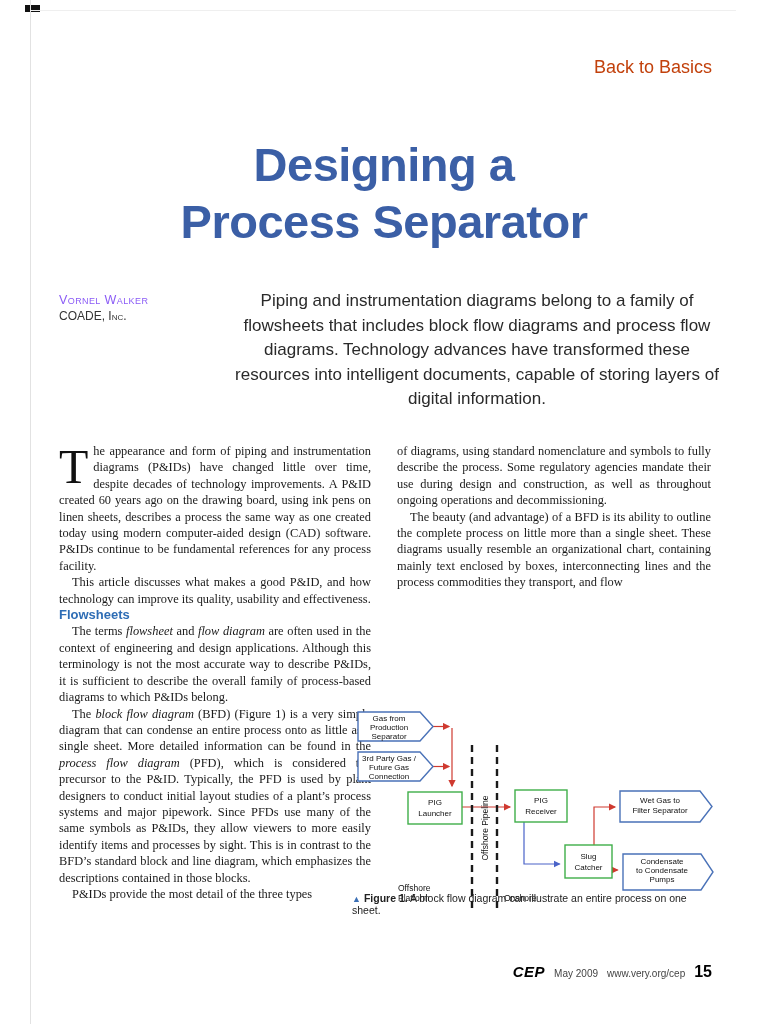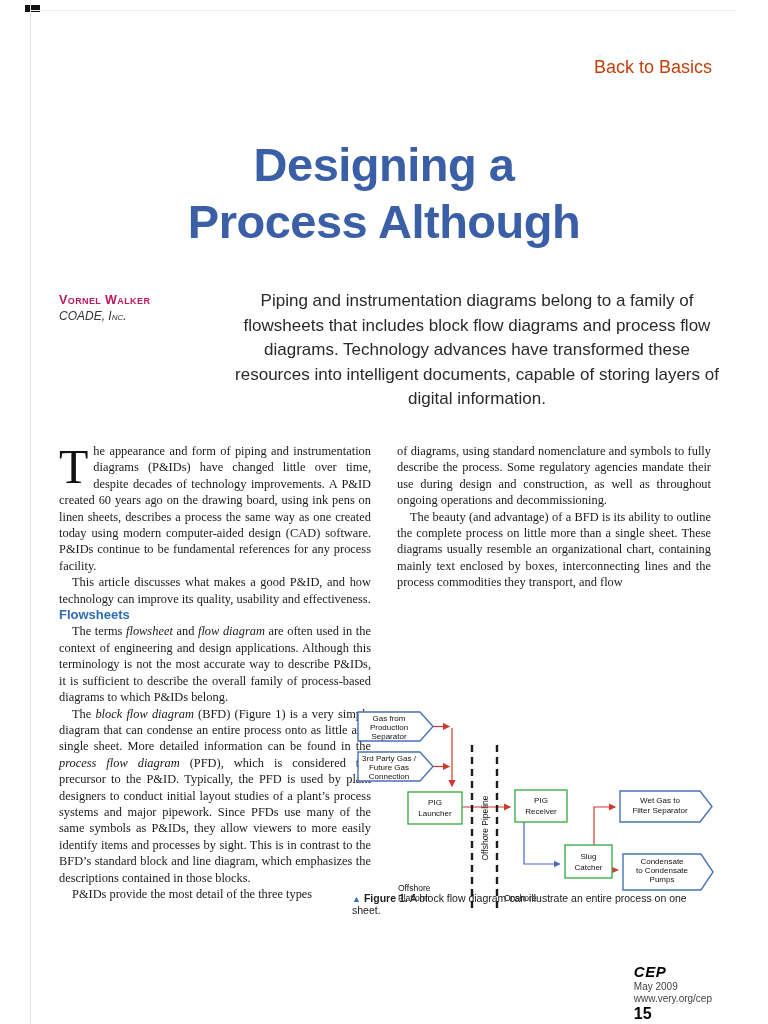--- a/index.html
+++ b/index.html
@@ -12,22 +12,22 @@
 
   .kicker { position:absolute; top:57px; right:56px; font-family:"Liberation Sans", sans-serif;
             font-size:18px; color:#c2410c; }
 
   .title { position:absolute; top:136px; left:0; width:768px; margin:0; text-align:center;
            font-family:"Liberation Sans", sans-serif; font-weight:700; font-size:47px;
            line-height:57px; color:#3b5fa6; letter-spacing:-0.5px; }
 
   .byline { position:absolute; top:293px; left:59px; font-family:"Liberation Sans", sans-serif;
             font-variant:small-caps; }
-  .byline .name { font-weight:700; font-size:12.5px; letter-spacing:0.4px; color:#be185d; }
-  .byline .org  { font-size:12px; color:#333; margin-top:2px;font-style:italic; }
+  .byline .name { font-weight:400; font-size:12.5px; letter-spacing:0.4px; color:#8b5cf6; }
+  .byline .org  { font-size:12px; color:#333; margin-top:2px; }
 
   .lede { position:absolute; top:289px; left:226px; width:486px; text-align:center;
           font-family:"Liberation Sans", sans-serif; font-size:17px; line-height:24.5px; color:#2a2a2a;margin-left:8px; }
 
   .col { position:absolute; top:443px; font-size:12.4px; line-height:16.4px; text-align:justify; }
   .col-left  { left:59px;  width:312px; }
   .col-right { left:397px; width:314px; }
   .col p { margin:0; }
   .ind { text-indent:13px; }
   .sec-heading { font-family:"Liberation Sans", sans-serif; font-weight:700; font-size:13px;
@@ -37,38 +37,38 @@
   .figure { position:absolute; left:352px; top:706px; width:366px; height:222px; }
   .figure text { font-family:"Liberation Sans", sans-serif; font-size:8px; fill:#111; }
   .figure text.vlabel { font-size:8.5px; }
   .figure text.glabel { font-size:8.5px; }
 
   .fig-caption { position:absolute; left:352px; top:892px; width:364px;
                  font-family:"Liberation Sans", sans-serif; font-size:10.5px; color:#222; }
   .fig-caption .marker { color:#3b6fb5; font-size:9px; margin-right:3px; }
   .fig-caption .flabel { font-weight:700; }
 
-  .footer { position:absolute; top:963px; right:56px; display:flex; align-items:baseline; gap:1px;
-            font-family:"Liberation Sans", sans-serif;flex-direction:column; }
+  .footer { position:absolute; top:963px; right:56px; display:flex; align-items:baseline; gap:9px;
+            font-family:"Liberation Sans", sans-serif; }
   .footer .brand { font-weight:700; font-style:italic; font-size:15px; letter-spacing:0.5px; color:#000; }
   .footer .fdate, .footer .furl { font-size:10px; color:#444; }
   .footer .pnum { font-weight:700; font-size:16px; color:#000; }
 </style>
 </head>
 <body>
 
 <div class="page">
 
   <div class="corner-mark"></div>
   <div class="edge-left"></div>
   <div class="edge-top"></div>
 
   <div class="kicker">Back to Basics</div>
 
-  <h1 class="title"><span>Designing a</span><br><span>Process Although</span></h1>
+  <h1 class="title"><span>Designing a</span><br><span>Process Separator</span></h1>
 
   <div class="byline">
     <div class="name">Vornel Walker</div>
     <div class="org">COADE, Inc.</div>
   </div>
 
   <div class="lede">Piping and instrumentation diagrams belong to a family of flowsheets that includes block flow diagrams and process flow diagrams. Technology advances have transformed these resources into intelligent documents, capable of storing layers of digital information.</div>
 
   <div class="col col-left">
     <p class="body-p"><span class="dropcap">T</span><span>he appearance and form of piping and instrumentation diagrams (P&amp;IDs) have changed little over time, despite decades of technology improvements. A P&amp;ID created 60 years ago on the drawing board, using ink pens on linen sheets, describes a process the same way as one created today using modern computer-aided design (CAD) software. P&amp;IDs continue to be fundamental references for any process facility.</span></p>

